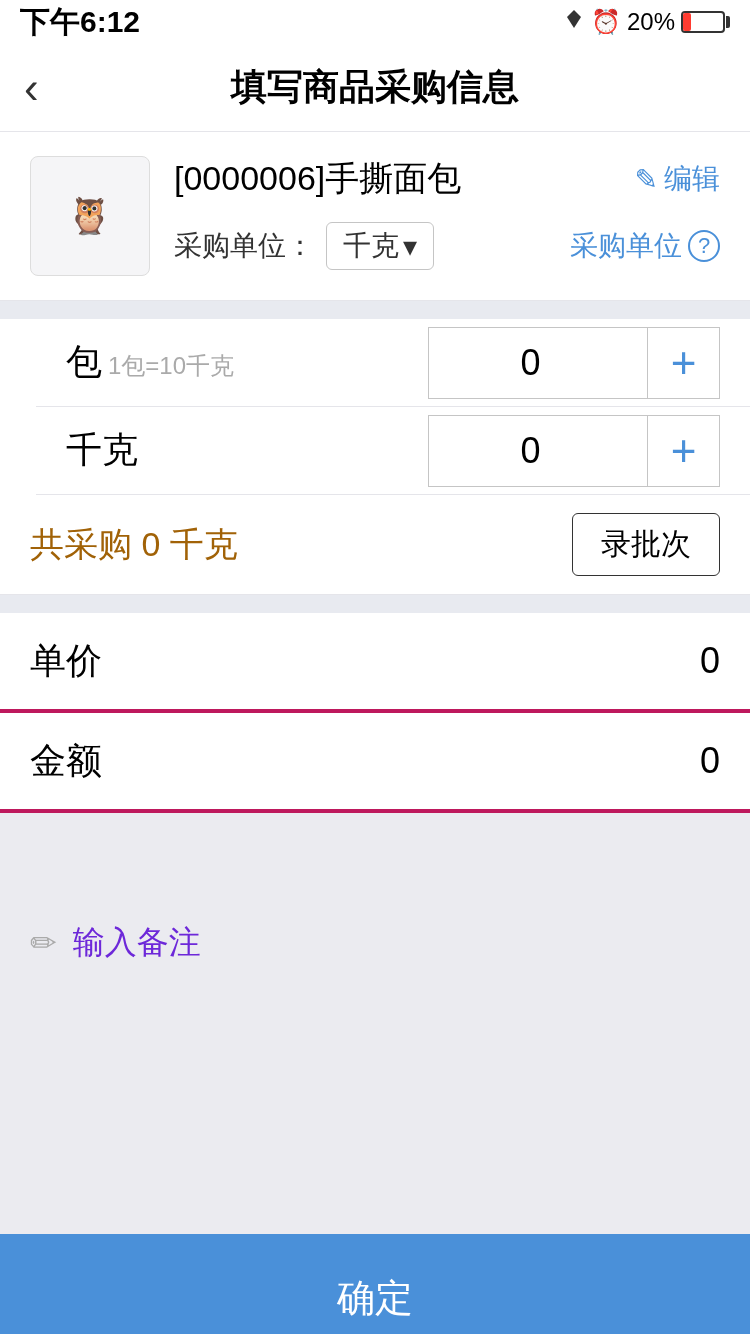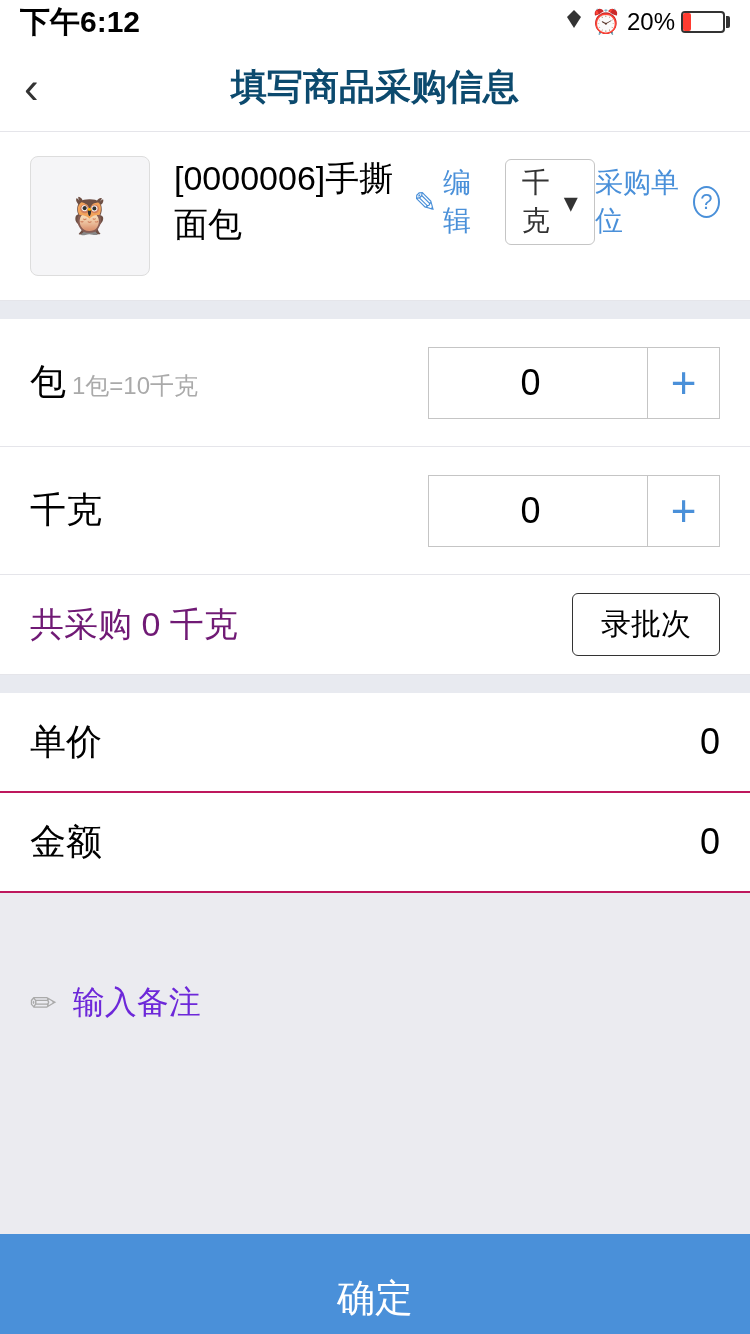--- a/index.html
+++ b/index.html
@@ -82,21 +82,21 @@
       position: absolute;
       left: 24px;
       font-size: 44px;
       color: #333;
       cursor: pointer;
       line-height: 1;
     }
     .nav-title {
       font-size: 36px;
       font-weight: 600;
-      color: #0c4a6e;
+      color: #000000;
     }
 
     
     .product-card {
       background: #fff;
       margin-top: 0;
       padding: 24px 30px;
       display: flex;
       align-items: flex-start;
       gap: 24px;
@@ -115,21 +115,21 @@
       color: #999;
       font-size: 40px;
     }
     .product-owl {
       font-size: 36px;
       color: #a0a0a0;
     }
     .product-info {
       flex: 1;
       display: flex;
-      flex-direction: row;
+      flex-direction: column;
       gap: 20px;
     }
     .product-top-row {
       display: flex;
       justify-content: space-between;
       align-items: center;
     }
     .product-name {
       font-size: 34px;
       font-weight: 500;
@@ -182,22 +182,23 @@
     }
 
     
     .input-section {
       background: #fff;
     }
     .input-row {
       display: flex;
       align-items: center;
       padding: 0 30px;
-      height: 128px;
+      height: 88px;
       border-bottom: 1px solid #e5e5ea;
+      margin-left: 36px;
     }
     .input-label {
       min-width: 160px;
       font-size: 36px;
       color: #000;
     }
     .input-sublabel {
       font-size: 24px;
       color: #aaa;
       margin-left: 6px;
@@ -237,21 +238,21 @@
       display: flex;
       align-items: center;
       justify-content: space-between;
       padding: 0 30px;
       height: 100px;
       background: #fff;
       border-bottom: 1px solid #e5e5ea;
     }
     .summary-text {
       font-size: 34px;
-      color: #701a75;
+      color: #a16207;
     }
     .batch-btn {
       border: 1px solid #333;
       border-radius: 6px;
       padding: 10px 28px;
       font-size: 30px;
       color: #000;
       background: #fff;
       cursor: pointer;
     }
@@ -260,21 +261,21 @@
     .price-section {
       background: #fff;
       margin-top: 0;
     }
     .price-row {
       display: flex;
       align-items: center;
       justify-content: space-between;
       padding: 0 30px;
       height: 100px;
-      border-bottom: 2px solid #be185d;
+      border-bottom: 4px solid #be185d;
     }
     .price-label {
       font-size: 36px;
       color: #000;
     }
     .price-value {
       font-size: 36px;
       color: #000;
     }
 
@@ -364,20 +365,21 @@
     <div class="product-info">
       <div class="product-top-row">
         <span class="product-name">[0000006]手撕面包</span>
         <div class="edit-btn">
           <span>✎</span>
           <span>编辑</span>
         </div>
       </div>
       <div class="product-bottom-row">
         <div class="unit-row">
+          <span>采购单位：</span>
           <div class="unit-select">
             <span>千克</span>
             <span>▾</span>
           </div>
         </div>
         <div class="price-ref">
           <span>采购单位</span>
           <span style="width:32px;height:32px;border:2px solid #4a90d9;border-radius:50%;display:inline-flex;align-items:center;justify-content:center;font-size:22px;">?</span>
         </div>
       </div>

